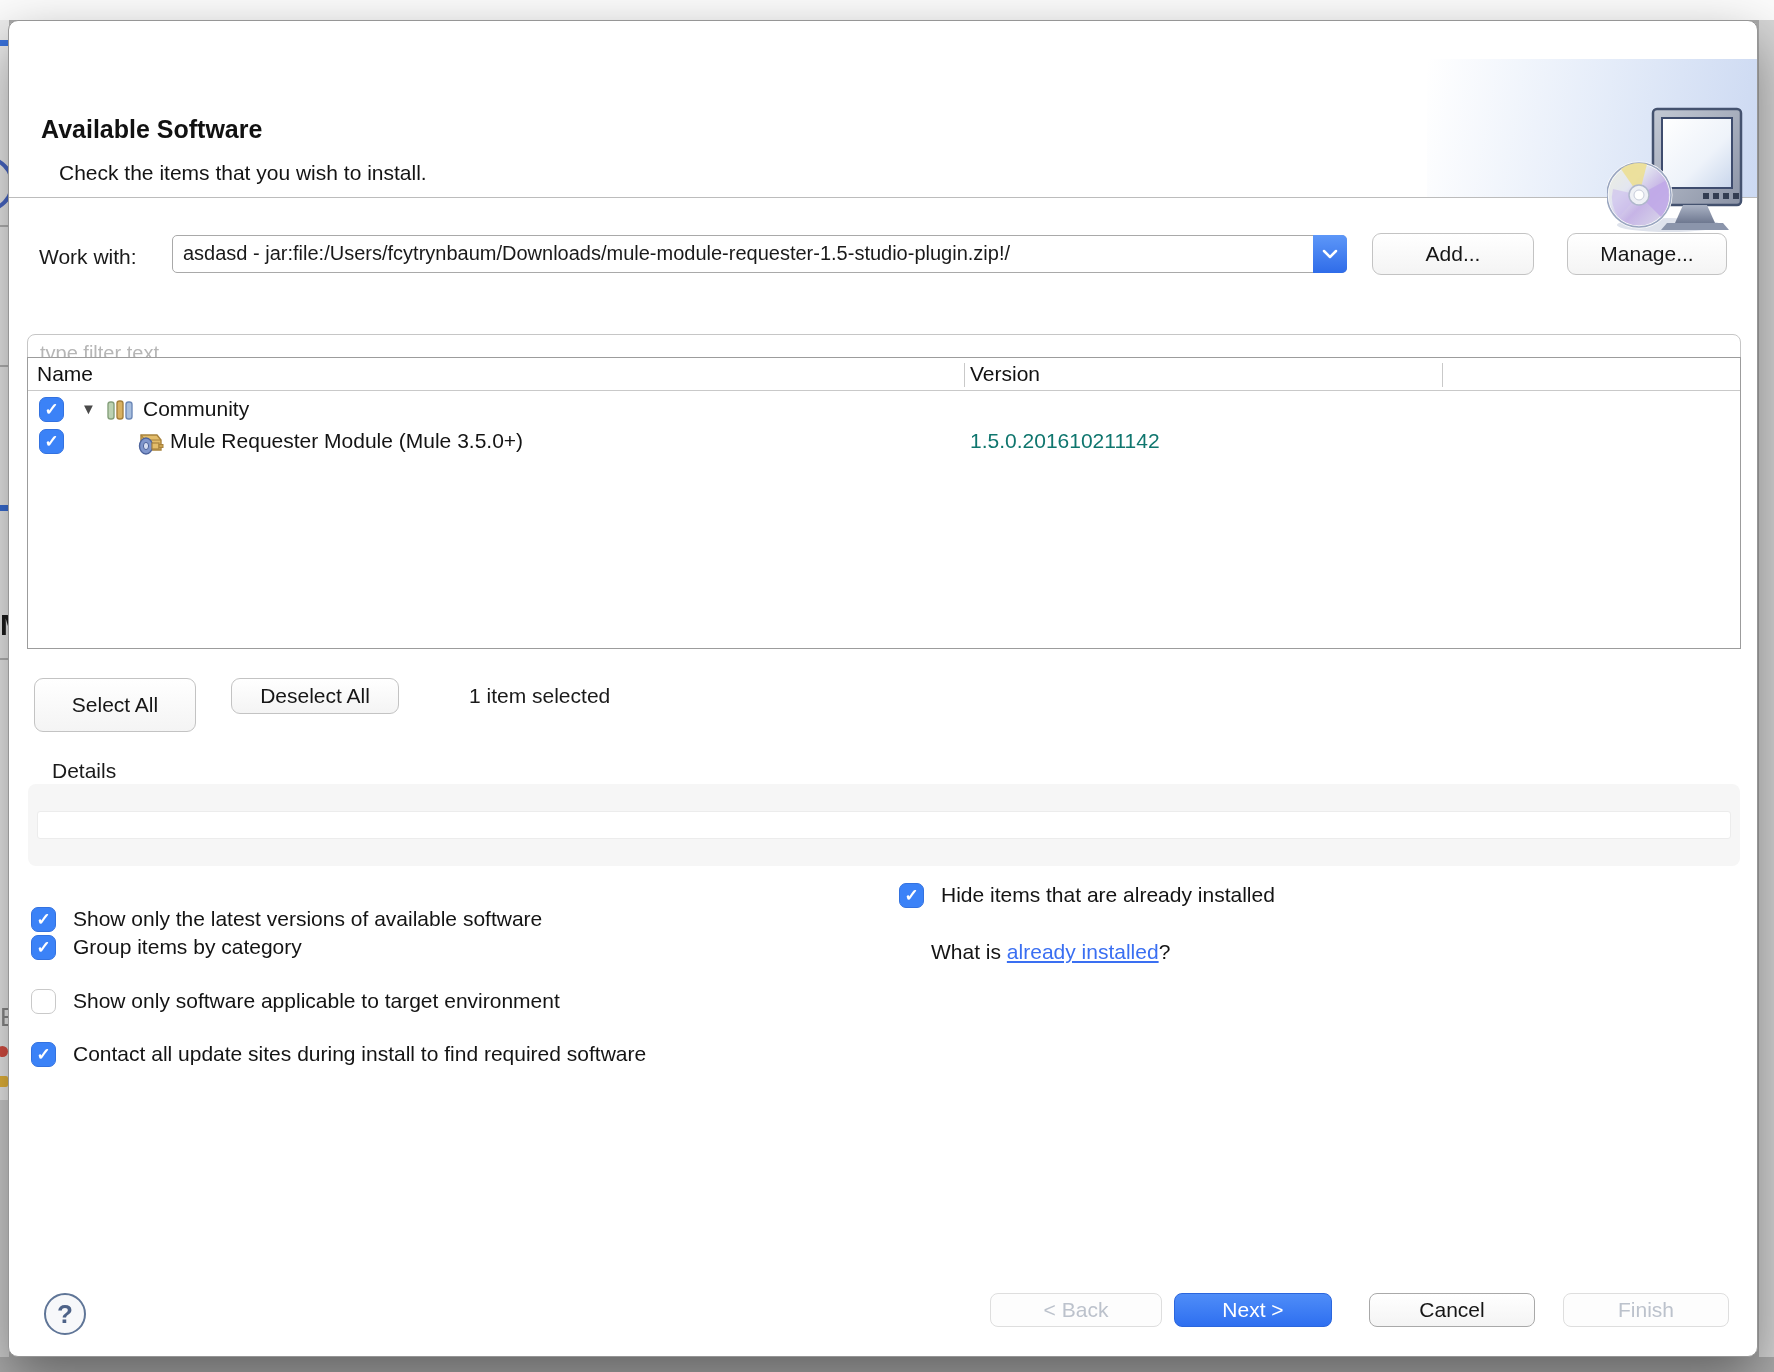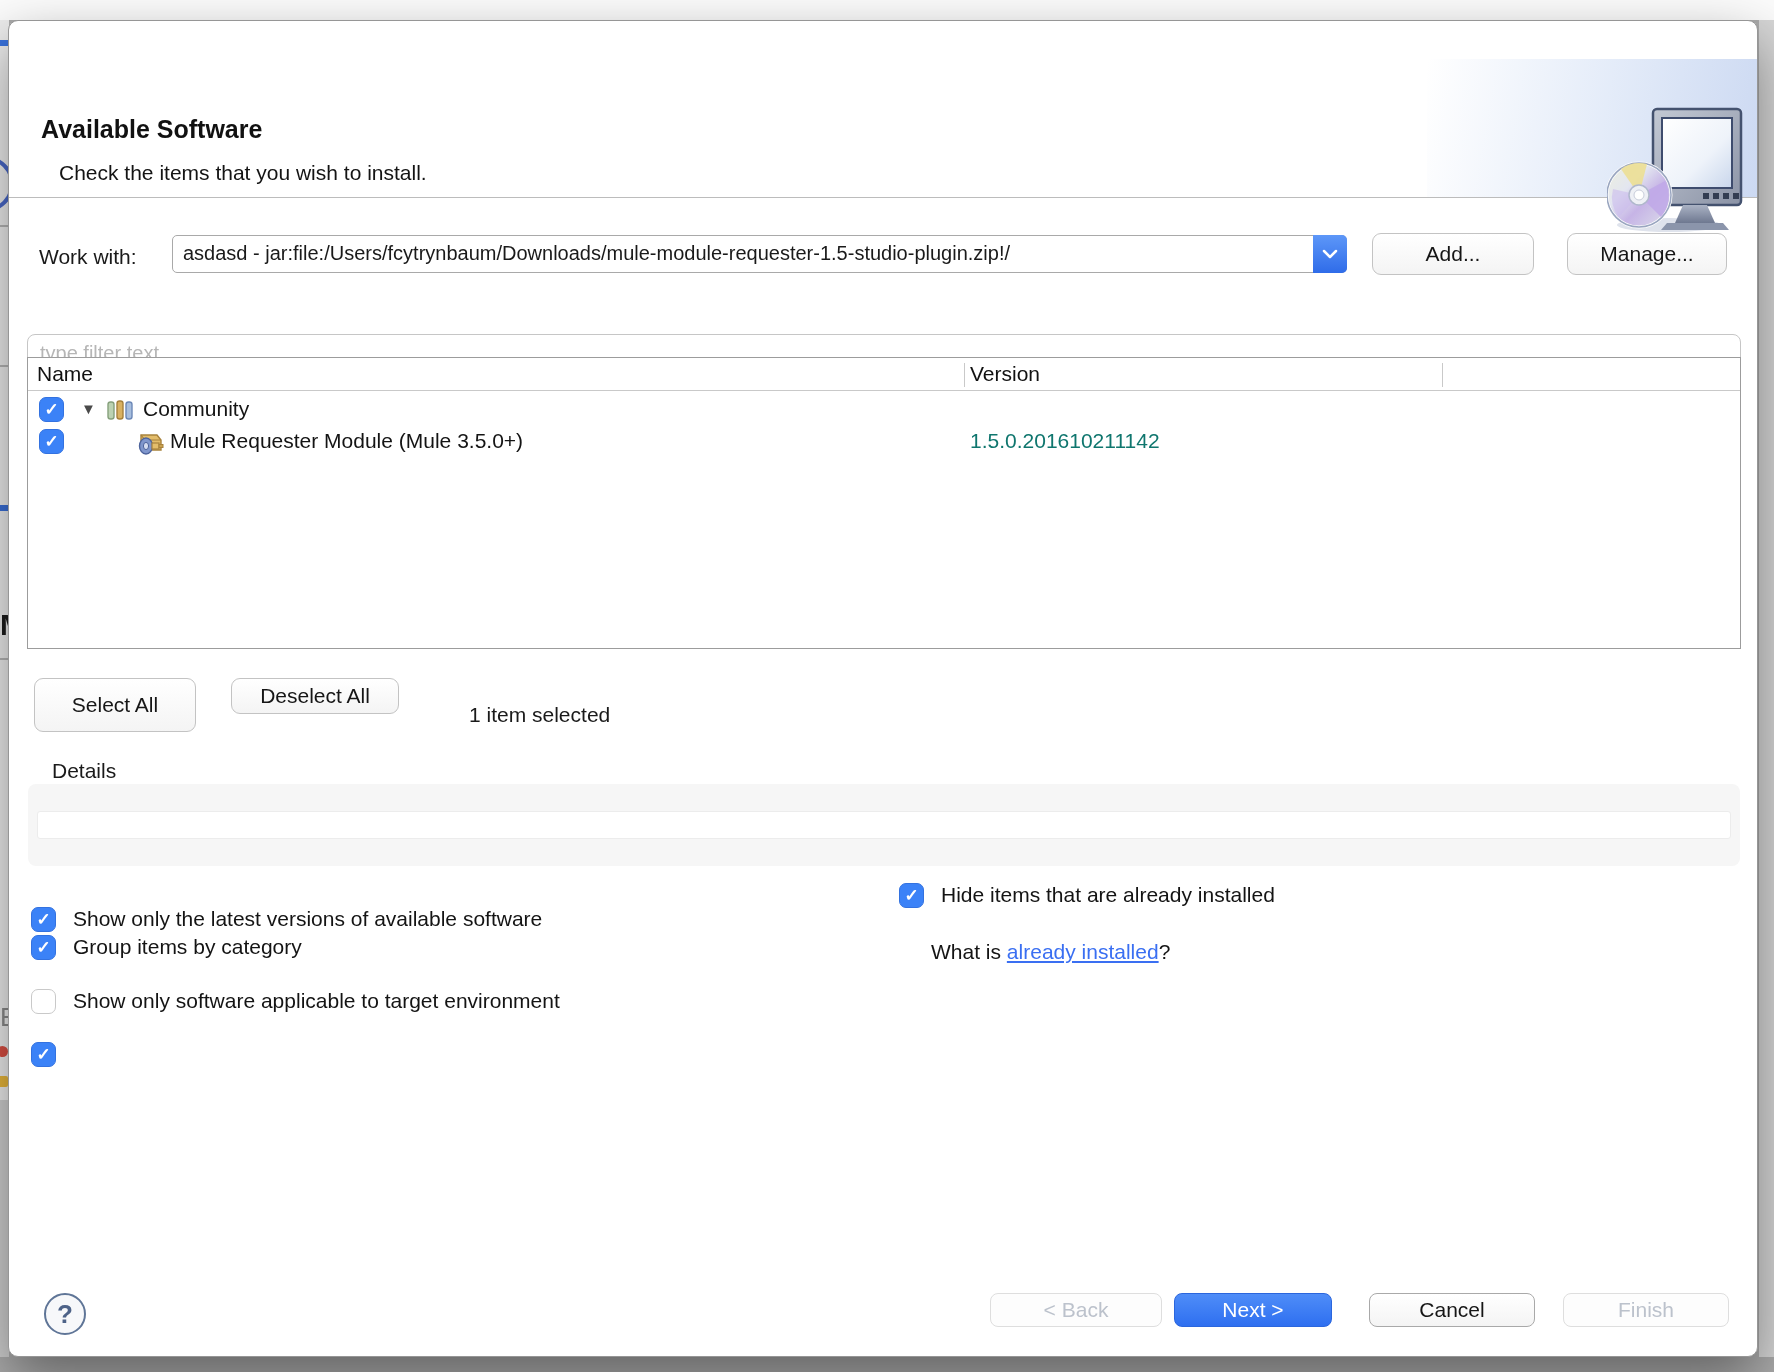--- a/index.html
+++ b/index.html
@@ -112,21 +112,21 @@
   }
   .cb.on { background:#3b82f7; border-color:#3372e0; }
   .cb.on::after { content:"\2713"; color:#fff; font-size:17px; font-weight:700; line-height:1; }
   .twisty { font-size:15px; color:#4a4a4a; }
   .row-label { font-size:21px; color:#141414; white-space:nowrap; }
   .version-cell { left:942px; font-size:21px; color:#0f766e;text-align:right; }
 
   
   #btn-select-all   { left:25px;  top:657px; width:162px; height:54px; }
   #btn-deselect-all { left:222px; top:657px; width:168px; height:36px; }
-  #selection-status { left:460px; top:682px; font-size:21px; }
+  #selection-status { left:460px; top:663px; font-size:21px; }
 
   
   #details-label { left:43px; top:738px; font-size:21px; }
   #details-panel { left:19px; top:763px; width:1712px; height:82px; background:#f6f6f6; border-radius:8px; }
   #details-content {
     left:9px; top:27px; width:1694px; height:28px;
     background:#fff; border:1px solid #ececec; border-radius:3px;
     font-size:18px; color:#333; overflow:hidden;
   }
 
@@ -293,20 +293,21 @@
   <div class="abs opt-row" id="opt-1">
     <span class="cb on"></span>
     <span class="opt-label">Group items by category</span>
   </div>
   <div class="abs opt-row" id="opt-2">
     <span class="cb"></span>
     <span class="opt-label">Show only software applicable to target environment</span>
   </div>
   <div class="abs opt-row" id="opt-3">
     <span class="cb on"></span>
+    <span class="opt-label">Contact all update sites during install to find required software</span>
   </div>
 
   <div class="abs opt-row" id="opt-hide">
     <span class="cb on"></span>
     <span class="opt-label">Hide items that are already installed</span>
   </div>
   <div class="abs" id="what-is"><span>What is </span><a href="#">already installed</a><span>?</span></div>
 
   <div class="abs" id="help-btn">?</div>
   <div class="abs btn footer-btn disabled" id="btn-back">&lt; Back</div>

